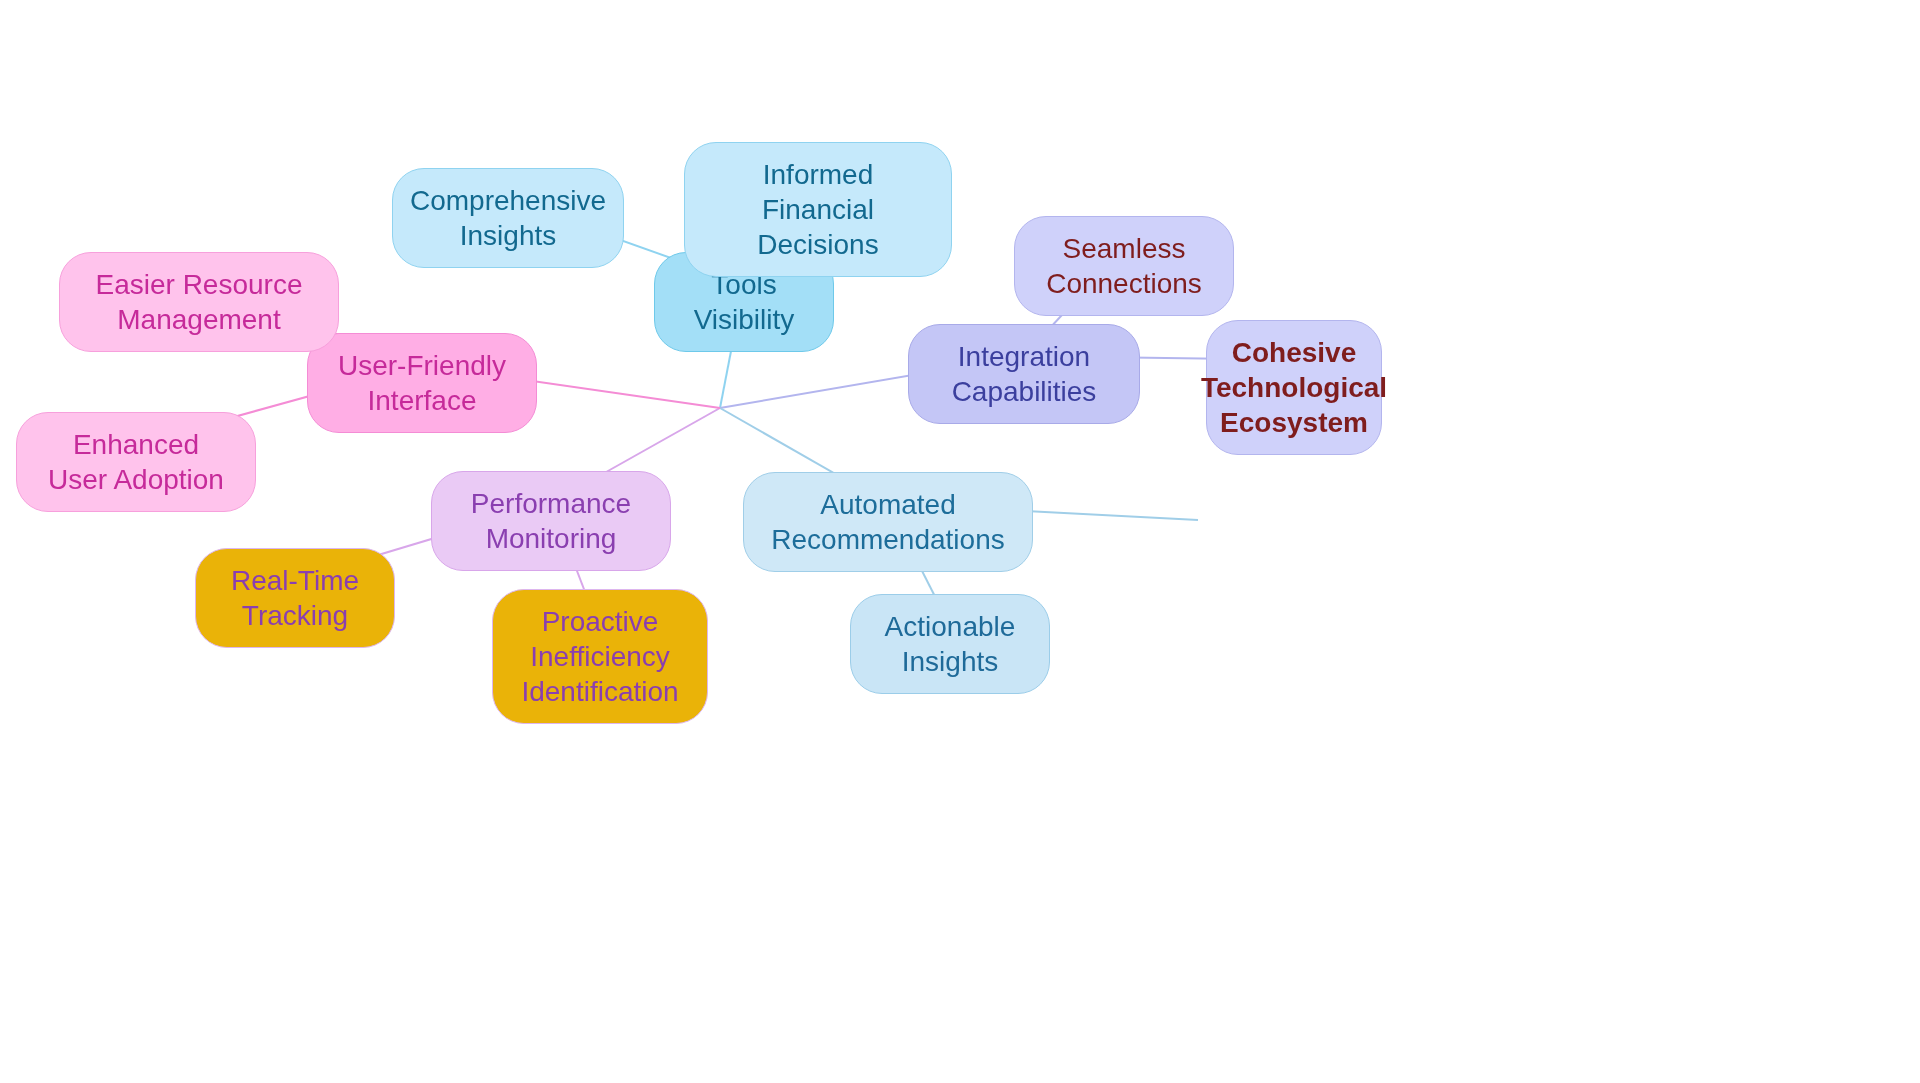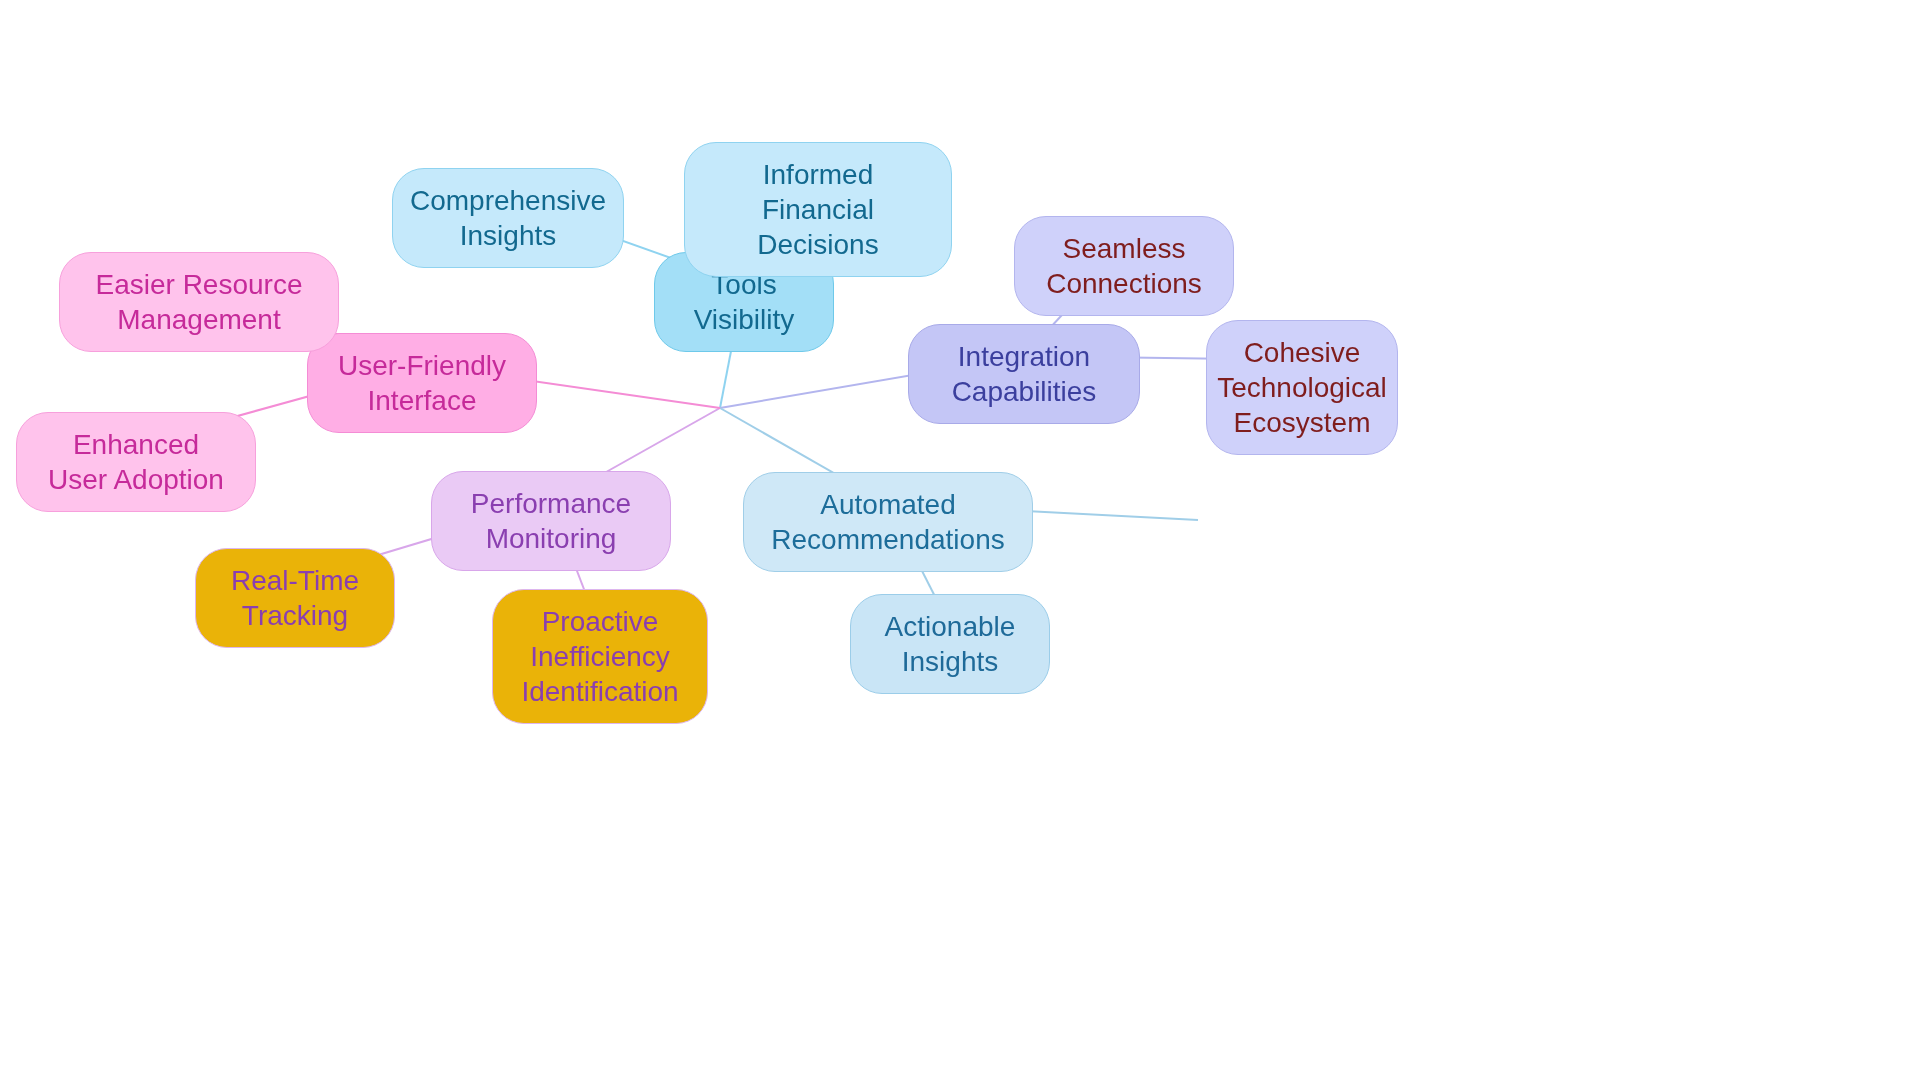--- a/index.html
+++ b/index.html
@@ -78,21 +78,21 @@
       <line x1="720" y1="408" x2="422" y2="365" stroke="#f48cd5" stroke-width="2"></line>
       <line x1="422" y1="365" x2="199" y2="284" stroke="#f48cd5" stroke-width="2"></line>
       <line x1="422" y1="365" x2="136" y2="444" stroke="#f48cd5" stroke-width="2"></line>
     </svg>
 
   <div class="node blue-a" id="n-cost_visibility" style="left: 654px; top: 252px; width: 180px; min-height: 64px;">Tools Visibility</div>
   <div class="node blue-c" id="n-comprehensive_insights" style="left: 392px; top: 168px; width: 232px; min-height: 64px;">Comprehensive Insights</div>
   <div class="node blue-c" id="n-informed_financial_decisions" style="left: 684px; top: 142px; width: 268px; min-height: 64px;">Informed Financial Decisions</div>
   <div class="node violet-a" id="n-integration_capabilities" style="left: 908px; top: 324px; width: 232px; min-height: 64px;">Integration Capabilities</div>
   <div class="node violet-b" id="n-seamless_connections" style="left: 1014px; top: 216px; width: 220px; min-height: 64px;">Seamless Connections</div>
-  <div class="node violet-b" id="n-cohesive_tech_ecosystem" style="left: 1206px; top: 320px; width: 192px; min-height: 80px;">Cohesive Technological
+  <div class="node violet-b" id="n-cohesive_tech_ecosystem" style="left: 1206px; top: 320px; width: 176px; min-height: 80px; font-weight: bold;">Cohesive Technological
 Ecosystem</div>
   <div class="node blue-d" id="n-automated_recommendations" style="left: 743px; top: 472px; width: 290px; min-height: 64px;">Automated Recommendations</div>
   <div class="node lightblue-a" id="n-actionable_insights" style="left: 850px; top: 594px; width: 200px; min-height: 64px;">Actionable Insights</div>
   <div class="node purple-a" id="n-performance_monitoring" style="left: 431px; top: 471px; width: 240px; min-height: 64px;">Performance Monitoring</div>
   <div class="node purple-b" id="n-real_time_tracking" style="left: 195px; top: 548px; width: 200px; min-height: 64px;">Real-Time Tracking</div>
   <div class="node purple-b" id="n-proactive_inefficiency" style="left: 492px; top: 589px; width: 216px; min-height: 84px;">Proactive Inefficiency
 Identification</div>
   <div class="node pink-a" id="n-user_friendly_interface" style="left: 307px; top: 333px; width: 230px; min-height: 64px;">User-Friendly Interface</div>
   <div class="node pink-b" id="n-easier_resource_management" style="left: 59px; top: 252px; width: 280px; min-height: 64px;">Easier Resource Management</div>
   <div class="node pink-b" id="n-enhanced_user_adoption" style="left: 16px; top: 412px; width: 240px; min-height: 64px;">Enhanced User Adoption</div>

